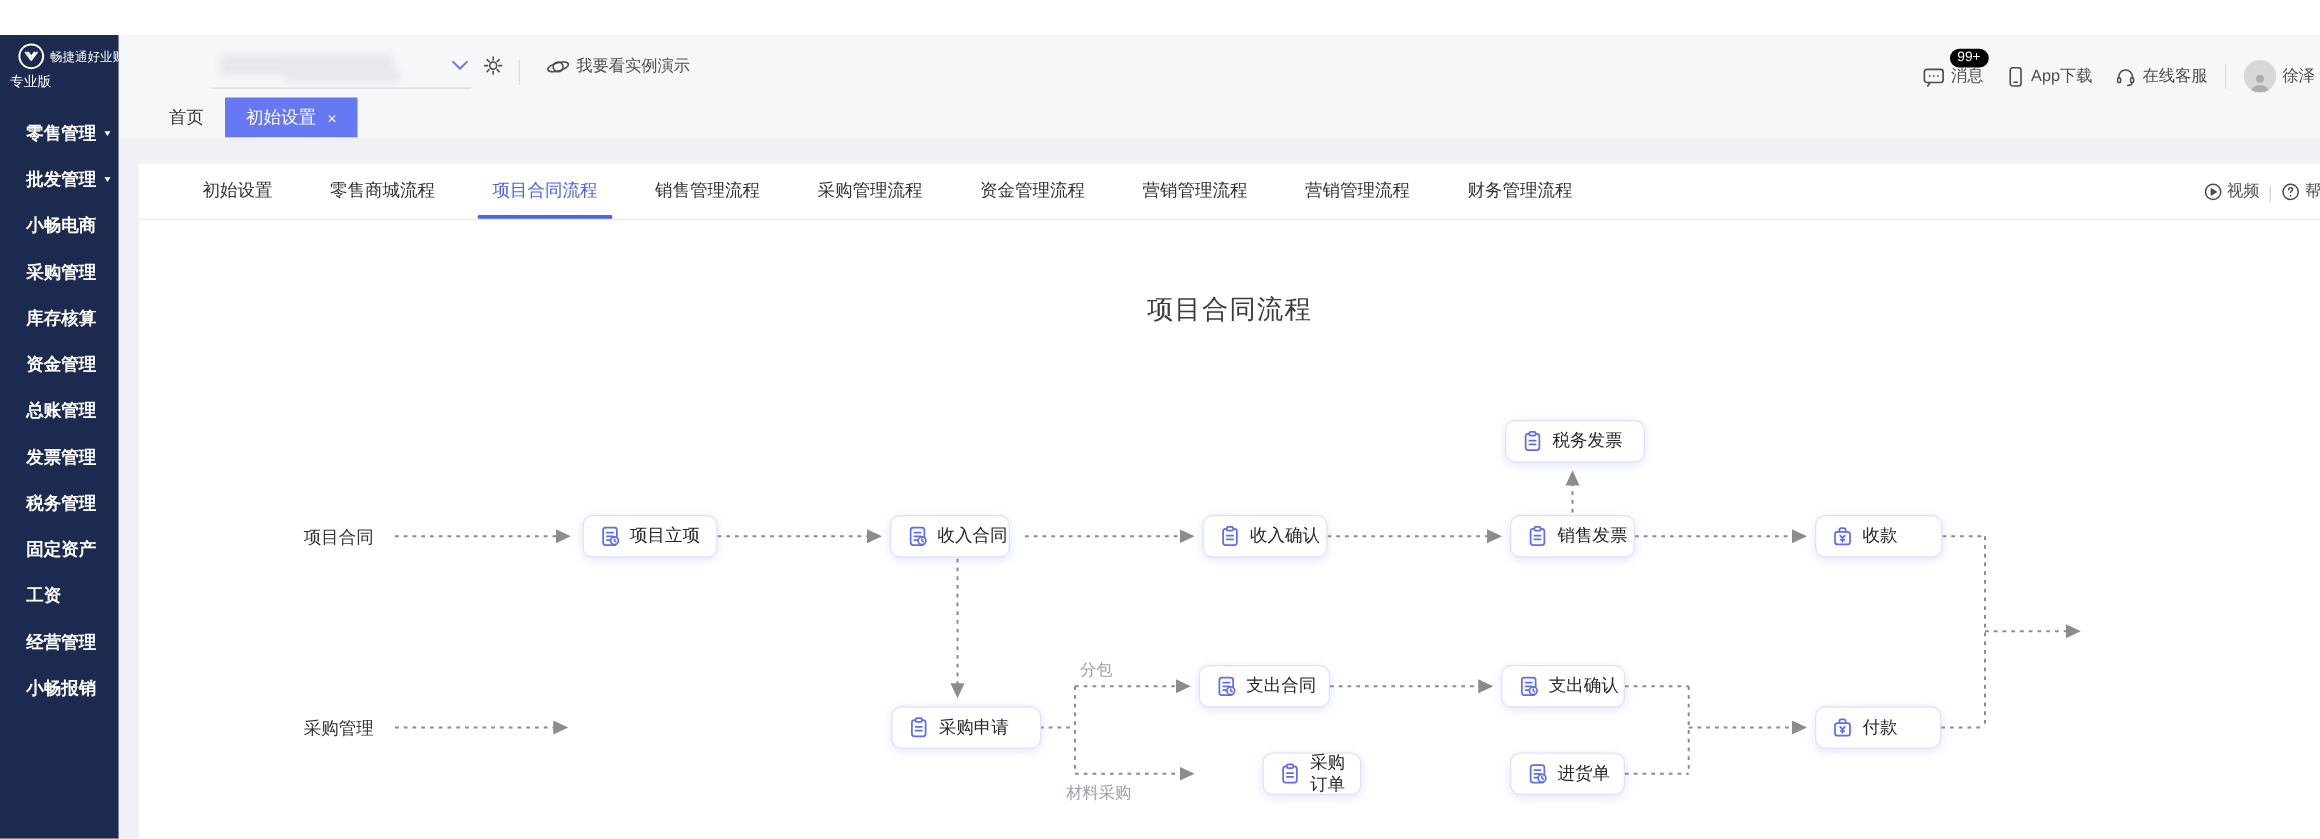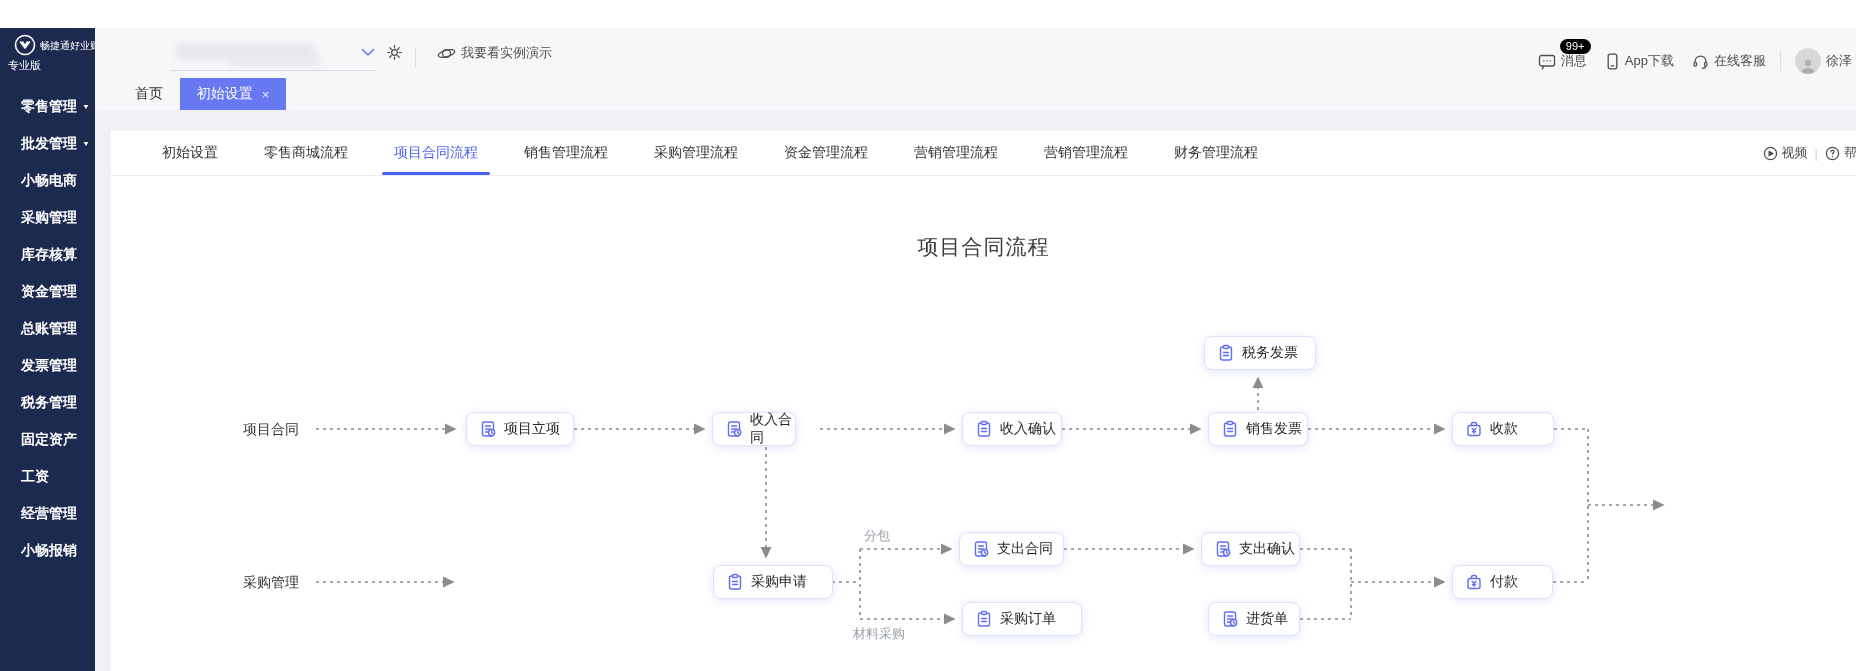--- a/index.html
+++ b/index.html
@@ -307,21 +307,21 @@
       <div class="lane-label" style="left:132px;top:399px">采购管理</div>
       <div class="edge-label" style="left:753px;top:352px">分包</div>
       <div class="edge-label" style="left:742px;top:450px">材料采购</div>
 
       <div class="node" style="left:355px;top:237px;width:108px">
         <svg class="nicon">
             <use href="#i-doc"></use>
           </svg>
         <span>项目立项</span>
       </div>
-      <div class="node" style="left:601px;top:237px;width:84px">
+      <div class="node" style="left:601px;top:237px;width:96px">
         <svg class="nicon">
             <use href="#i-doc"></use>
           </svg>
         <span>收入合同</span>
       </div>
       <div class="node" style="left:851px;top:237px;width:100px">
         <svg class="nicon">
             <use href="#i-clip"></use>
           </svg>
         <span>收入确认</span>
@@ -355,21 +355,21 @@
             <use href="#i-doc"></use>
           </svg>
         <span>支出合同</span>
       </div>
       <div class="node" style="left:1090px;top:357px;width:99px">
         <svg class="nicon">
             <use href="#i-doc"></use>
           </svg>
         <span>支出确认</span>
       </div>
-      <div class="node" style="left:851px;top:427px;width:120px">
+      <div class="node" style="left:899px;top:427px;width:79px">
         <svg class="nicon">
             <use href="#i-clip"></use>
           </svg>
         <span>采购订单</span>
       </div>
       <div class="node" style="left:1097px;top:427px;width:92px">
         <svg class="nicon">
             <use href="#i-doc"></use>
           </svg>
         <span>进货单</span>

